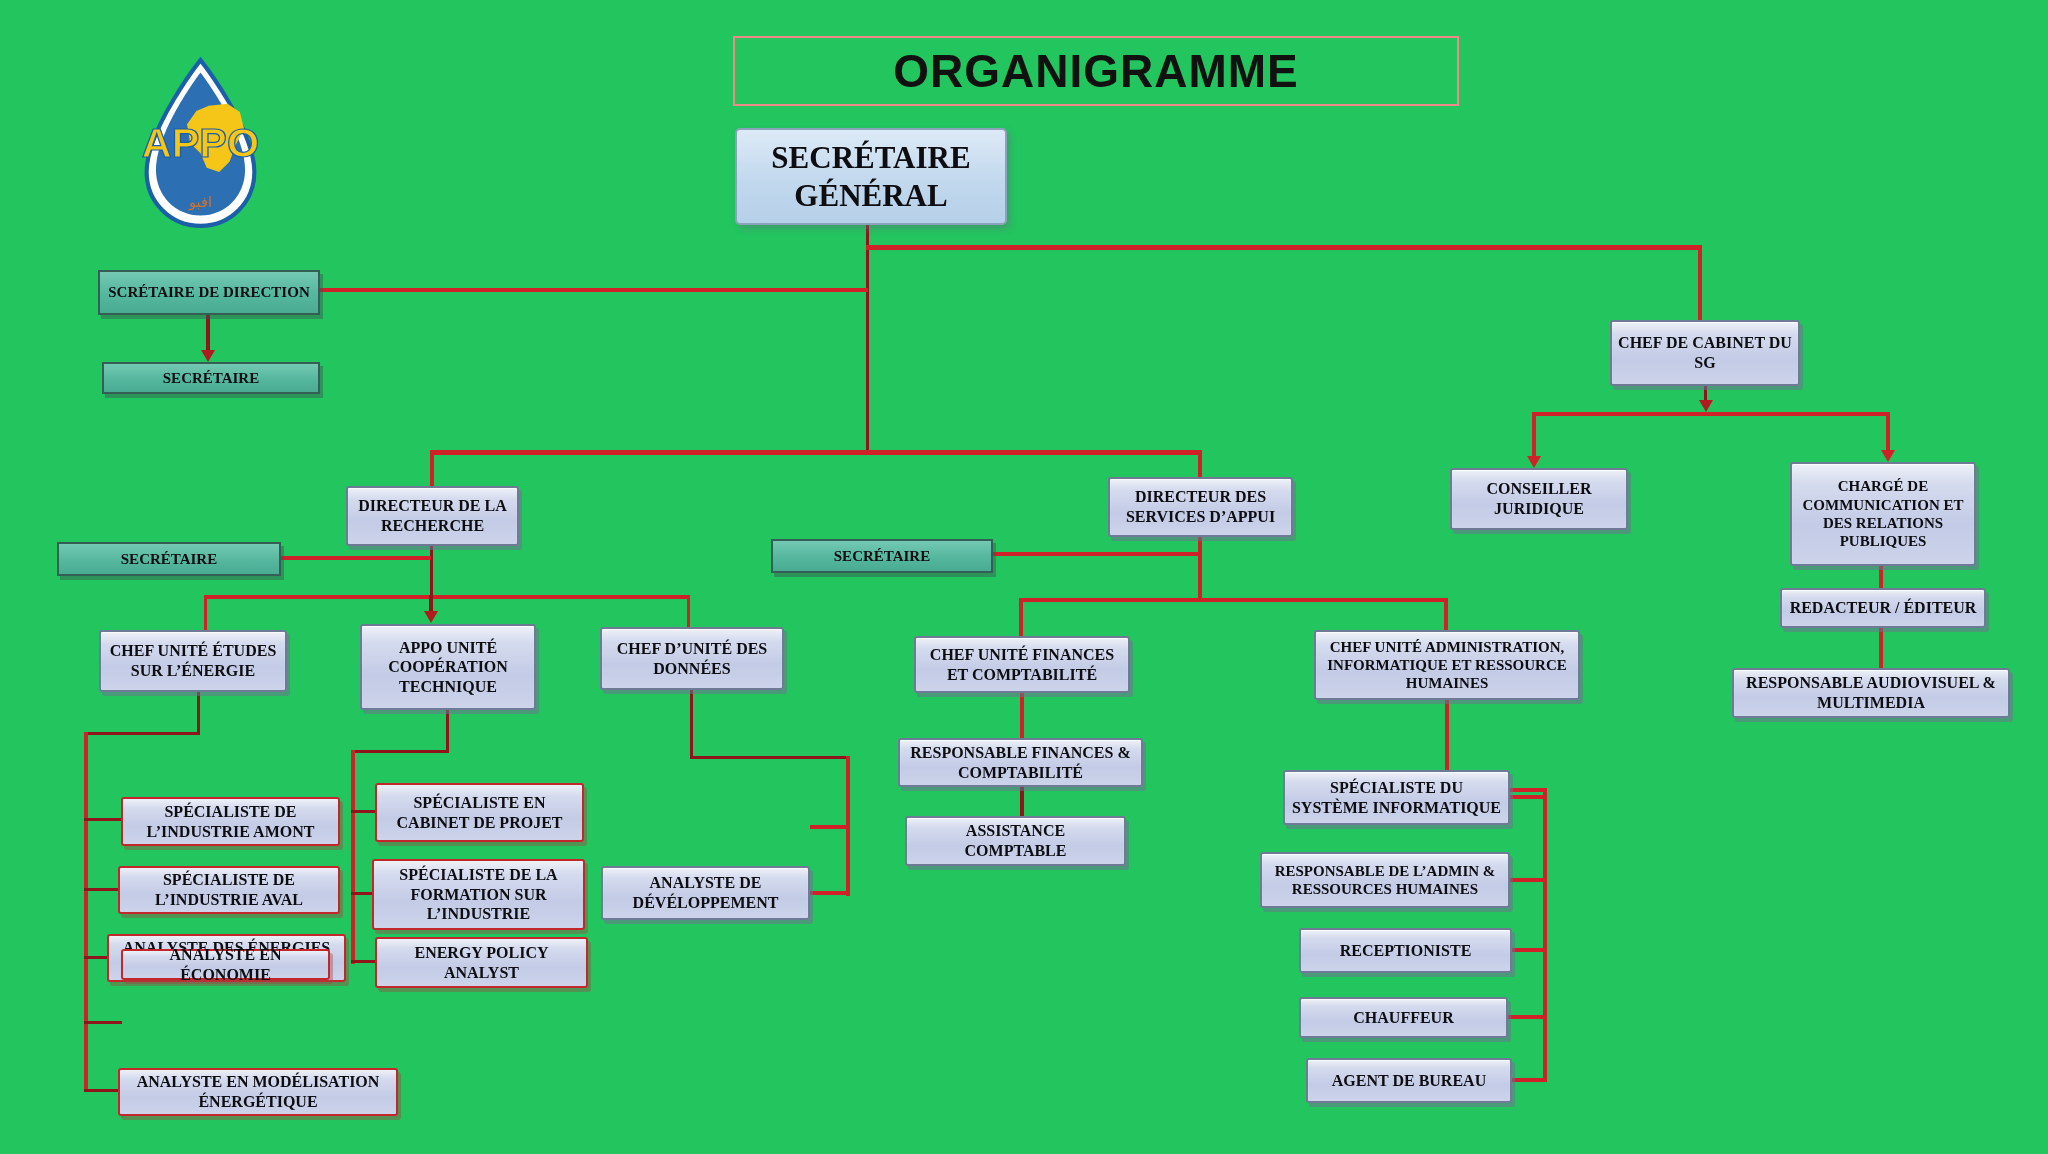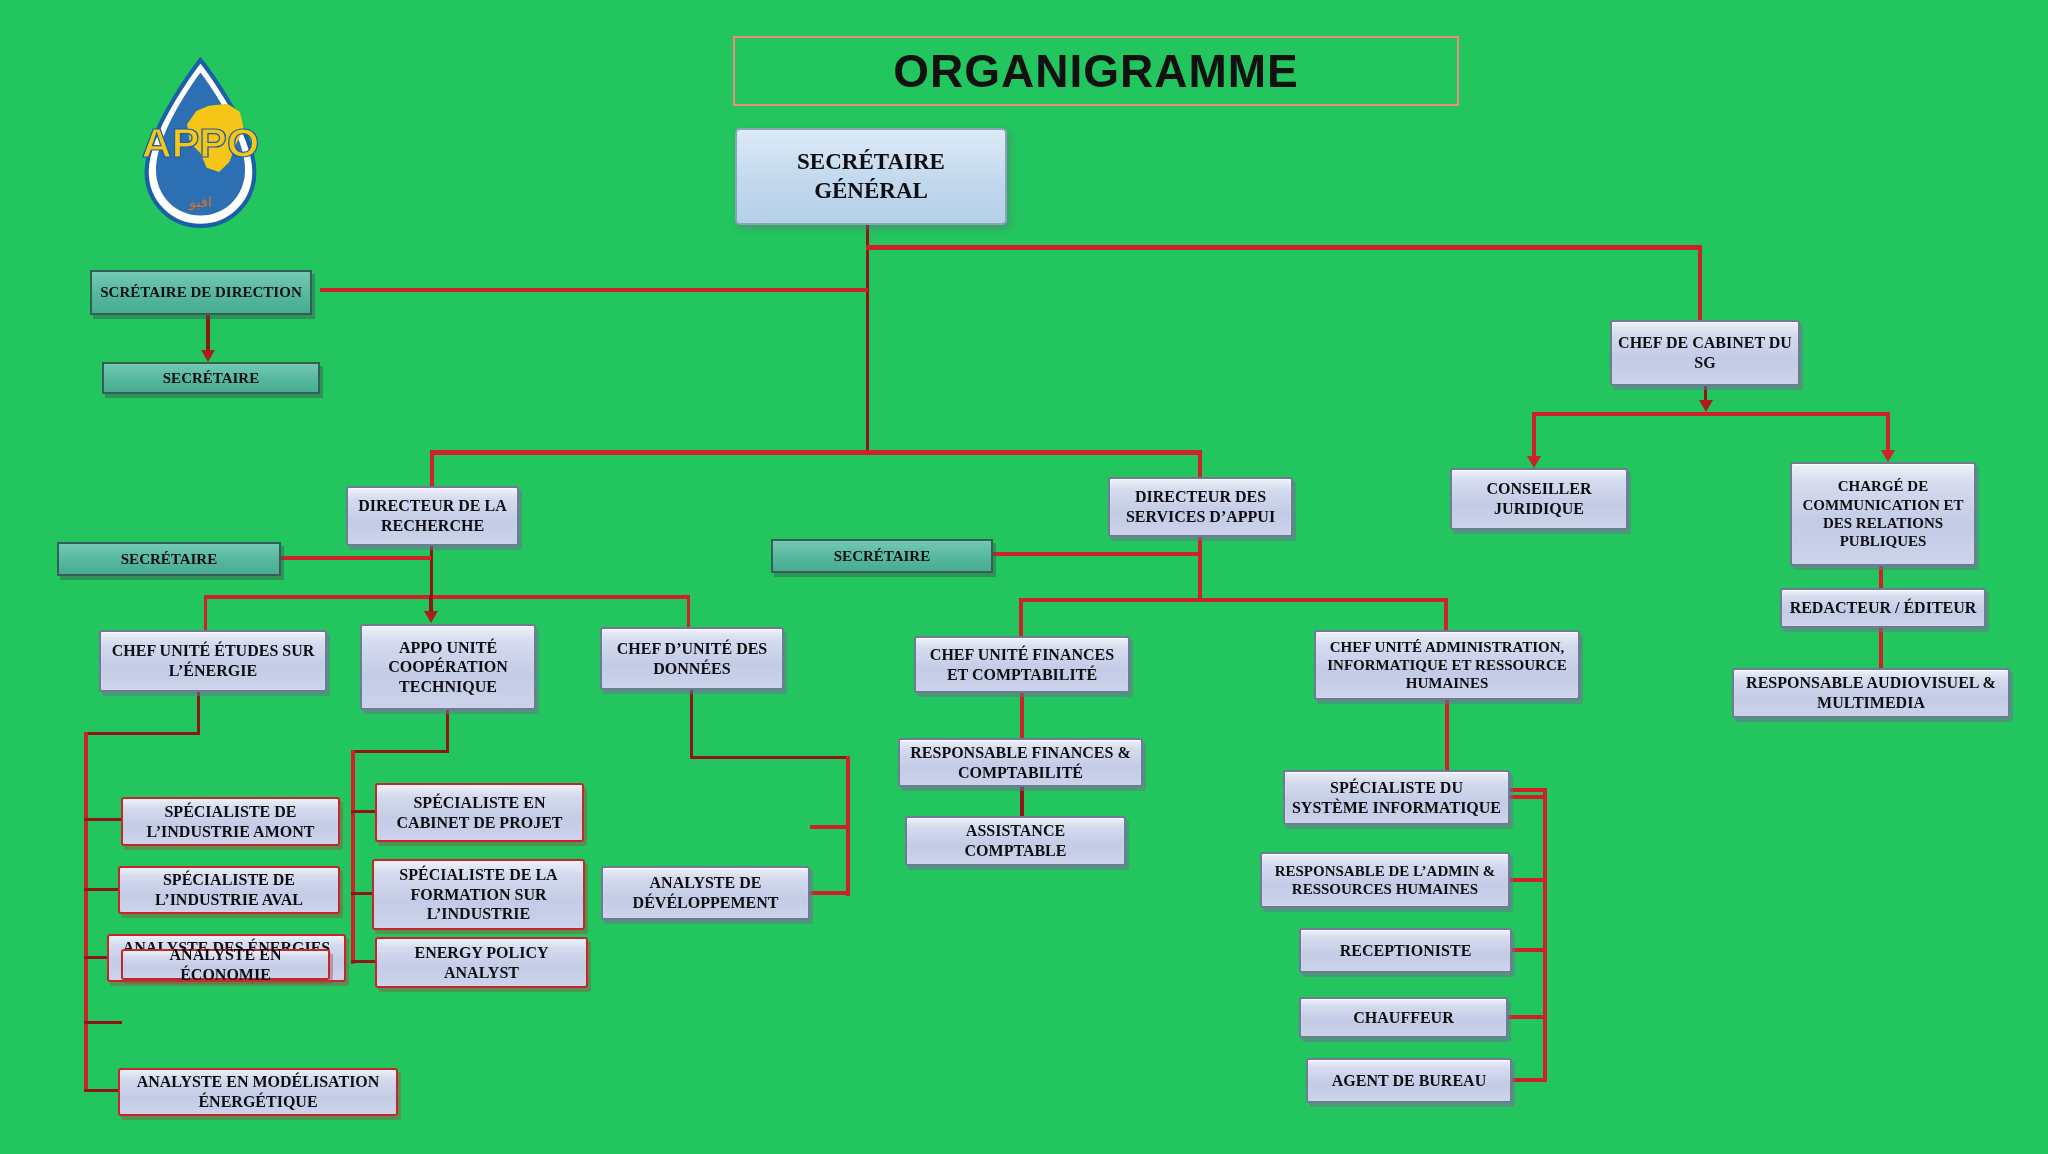--- a/index.html
+++ b/index.html
@@ -111,37 +111,37 @@
 
   <div class="line" style="left:1445px;top:700px;width:4px;height:92px"></div>
   <div class="line" style="left:1445px;top:788px;width:102px;height:4px"></div>
   <div class="line" style="left:1543px;top:788px;width:4px;height:294px"></div>
   <div class="line" style="left:1510px;top:795px;width:33px;height:4px"></div>
   <div class="line" style="left:1510px;top:878px;width:33px;height:4px"></div>
   <div class="line" style="left:1512px;top:948px;width:31px;height:4px"></div>
   <div class="line" style="left:1508px;top:1015px;width:35px;height:4px"></div>
   <div class="line" style="left:1512px;top:1078px;width:31px;height:4px"></div>
 
-  <div class="node blue" style="left:735px;top:128px;width:272px;height:97px;font-size:23px">SECRÉTAIRE GÉNÉRAL</div>
+  <div class="node blue" style="left:735px;top:128px;width:272px;height:97px;font-size:31px">SECRÉTAIRE GÉNÉRAL</div>
 
-  <div class="node teal" style="left:90px;top:270px;width:222px;height:45px;font-size:15px">SCRÉTAIRE DE DIRECTION</div>
+  <div class="node teal" style="left:98px;top:270px;width:222px;height:45px;font-size:15px">SCRÉTAIRE DE DIRECTION</div>
   <div class="node teal" style="left:102px;top:362px;width:218px;height:32px;font-size:15px">SECRÉTAIRE</div>
 
   <div class="node lav" style="left:1610px;top:320px;width:190px;height:66px">CHEF DE CABINET DU SG</div>
   <div class="node lav" style="left:1450px;top:468px;width:178px;height:62px">CONSEILLER JURIDIQUE</div>
   <div class="node lav" style="left:1790px;top:462px;width:186px;height:104px;font-size:15px">CHARGÉ DE COMMUNICATION ET DES RELATIONS PUBLIQUES</div>
   <div class="node lav" style="left:1780px;top:588px;width:206px;height:40px">REDACTEUR / ÉDITEUR</div>
   <div class="node lav" style="left:1732px;top:668px;width:278px;height:50px">RESPONSABLE AUDIOVISUEL &amp; MULTIMEDIA</div>
 
   <div class="node lav" style="left:346px;top:486px;width:173px;height:60px">DIRECTEUR DE LA RECHERCHE</div>
   <div class="node teal" style="left:57px;top:542px;width:224px;height:34px;font-size:15px">SECRÉTAIRE</div>
   <div class="node lav" style="left:1108px;top:477px;width:185px;height:60px">DIRECTEUR DES SERVICES D’APPUI</div>
   <div class="node teal" style="left:771px;top:539px;width:222px;height:34px;font-size:15px">SECRÉTAIRE</div>
 
-  <div class="node lav" style="left:99px;top:630px;width:228px;height:62px">CHEF UNITÉ ÉTUDES SUR L’ÉNERGIE</div>
+  <div class="node lav" style="left:99px;top:630px;width:188px;height:62px">CHEF UNITÉ ÉTUDES SUR L’ÉNERGIE</div>
   <div class="node lav" style="left:360px;top:624px;width:176px;height:86px">APPO UNITÉ COOPÉRATION TECHNIQUE</div>
   <div class="node lav" style="left:600px;top:627px;width:184px;height:63px">CHEF D’UNITÉ DES DONNÉES</div>
   <div class="node lav" style="left:914px;top:636px;width:216px;height:57px">CHEF UNITÉ FINANCES ET COMPTABILITÉ</div>
   <div class="node lav" style="left:1314px;top:630px;width:266px;height:70px;font-size:15px">CHEF UNITÉ ADMINISTRATION, INFORMATIQUE ET RESSOURCE HUMAINES</div>
 
   <div class="node lav redb" style="left:121px;top:797px;width:219px;height:49px">SPÉCIALISTE DE L’INDUSTRIE AMONT</div>
   <div class="node lav redb" style="left:118px;top:866px;width:222px;height:48px">SPÉCIALISTE DE L’INDUSTRIE AVAL</div>
   <div class="node lav redb" style="left:107px;top:934px;width:239px;height:48px">ANALYSTE DES ÉNERGIES ALTERNATIVES</div>
   <div class="node lav redb" style="left:121px;top:949px;width:209px;height:31px">ANALYSTE EN ÉCONOMIE</div>
   <div class="node lav redb" style="left:118px;top:1068px;width:280px;height:48px">ANALYSTE EN MODÉLISATION ÉNERGÉTIQUE</div>

